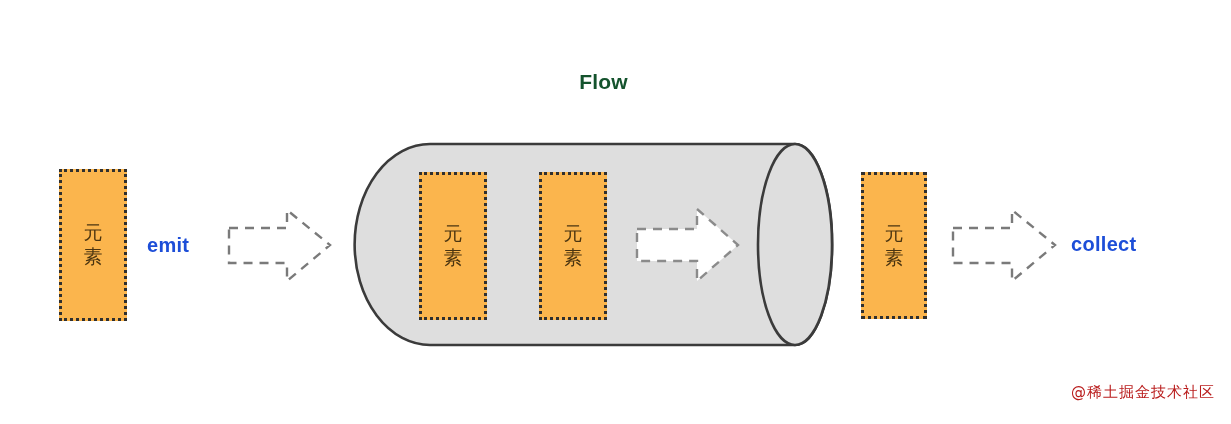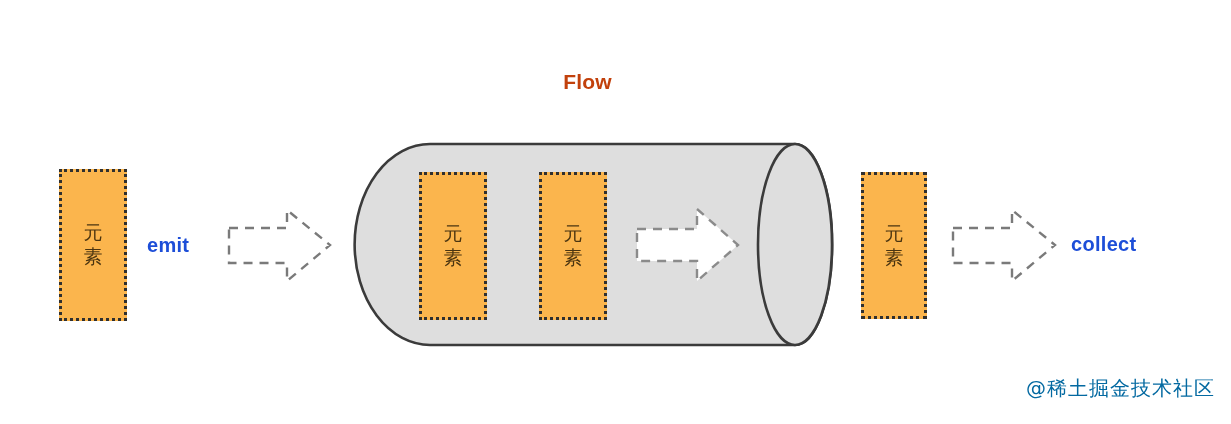--- a/index.html
+++ b/index.html
@@ -14,27 +14,27 @@
     position: relative;
     width: 1231px;
     height: 424px;
     background: #ffffff;
     overflow: hidden;
   }
 
   
   .diagram-title {
     position: absolute;
-    left: 0;
+    left: 16px;
     top: 70px;
     width: 1175px;
     text-align: center;
     font-size: 21px;
     font-weight: bold;
-    color: #c2410c;
+    color: #14532d;
     letter-spacing: 0.2px;
     line-height: 1.1;
   }
 
   
   .elem-box {
     position: absolute;
     box-sizing: border-box;
     background: #FBB54D;
     border: 3px dotted #2f2f2f;
@@ -78,22 +78,22 @@
     height: 424px;
     pointer-events: none;
   }
 
   
   .watermark {
     position: absolute;
     right: 16px;
     bottom: 22px;
     font-family: "DejaVu Sans", "Liberation Sans", sans-serif;
-    font-size: 20px;
-    color: #0369a1;
+    font-size: 15px;
+    color: #b91c1c;
     letter-spacing: 1px;
     white-space: nowrap;
   }
 </style>
 </head>
 <body>
 
 <div id="canvas">
 
   <svg class="svg-layer" viewBox="0 0 1231 424" xmlns="http://www.w3.org/2000/svg">

